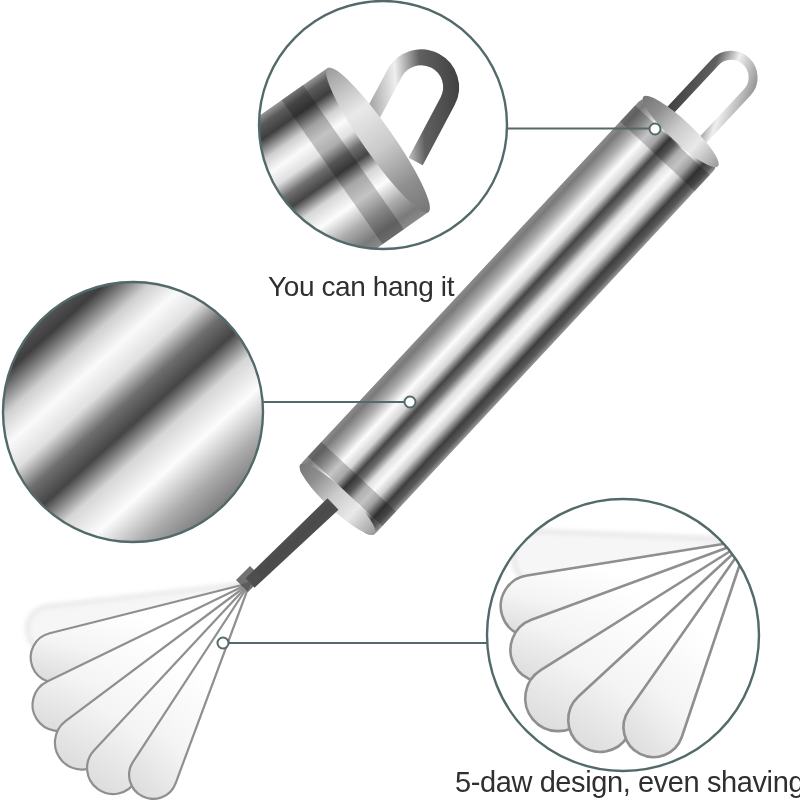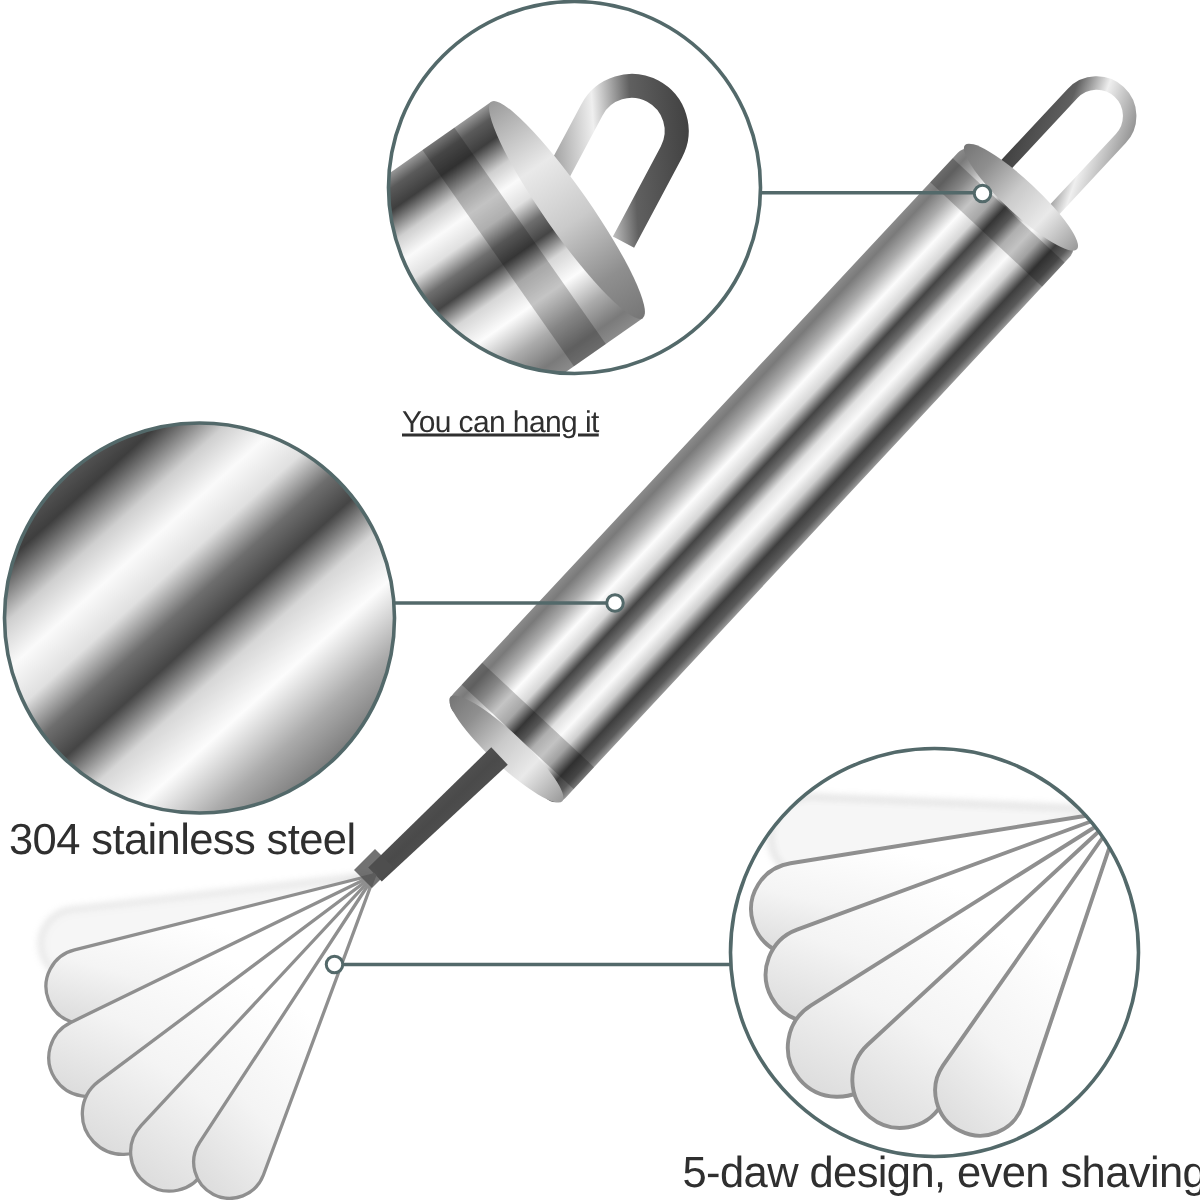--- a/index.html
+++ b/index.html
@@ -5,21 +5,21 @@
   html,body{margin:0;padding:0;background:#ffffff;}
   .stage{
     position:relative;width:800px;height:800px;overflow:hidden;
     background:#ffffff;font-family:"Liberation Sans",sans-serif;
   }
   .stage svg{position:absolute;left:0;top:0;}
   .caption{
     position:absolute;color:var(--text,#2f2f2f);
     white-space:nowrap;letter-spacing:-0.4px;font-weight:normal;
   }
-  #cap-hang{left:268px;top:271px;font-size:20px;text-decoration:underline;}
+  #cap-hang{left:268px;top:271px;font-size:28px;}
   #cap-steel{left:6px;top:544px;font-size:29px;}
   #cap-claw{left:455px;top:766px;font-size:29px;}
   .callout-ring{fill:none;stroke:var(--callout,#53696a);stroke-width:2.4px;}
   .callout-line{stroke:var(--callout,#53696a);stroke-width:2.2px;}
   .callout-dot{fill:#ffffff;stroke:var(--callout,#53696a);stroke-width:2px;}
   .claw{fill:url(#clawFill);stroke:#8f8f8f;stroke-width:2.2px;}
   .claw-zoom{stroke-width:2.6px;}
   .ghost{stroke:#b3b3b3;fill:#efefef;opacity:.55;}
   .darkring{fill:#000;opacity:.22;}
 </style>
@@ -148,15 +148,14 @@
     <line class="callout-line" x1="507" y1="128.5" x2="650" y2="128.5"></line>
     <line class="callout-line" x1="262" y1="402" x2="405" y2="402"></line>
     <line class="callout-line" x1="228" y1="643" x2="488" y2="643"></line>
     <circle class="callout-dot" cx="655" cy="129" r="5.5"></circle>
     <circle class="callout-dot" cx="410" cy="402" r="5.5"></circle>
     <circle class="callout-dot" cx="223" cy="643" r="5.5"></circle>
   </g>
 </svg>
 
   <div class="caption" id="cap-hang">You can hang it</div>
-  <div class="caption" id="cap-steel">304 stainless steel</div>
   <div class="caption" id="cap-claw">5-daw design, even shaving</div>
 </div>
 
 </body></html>

